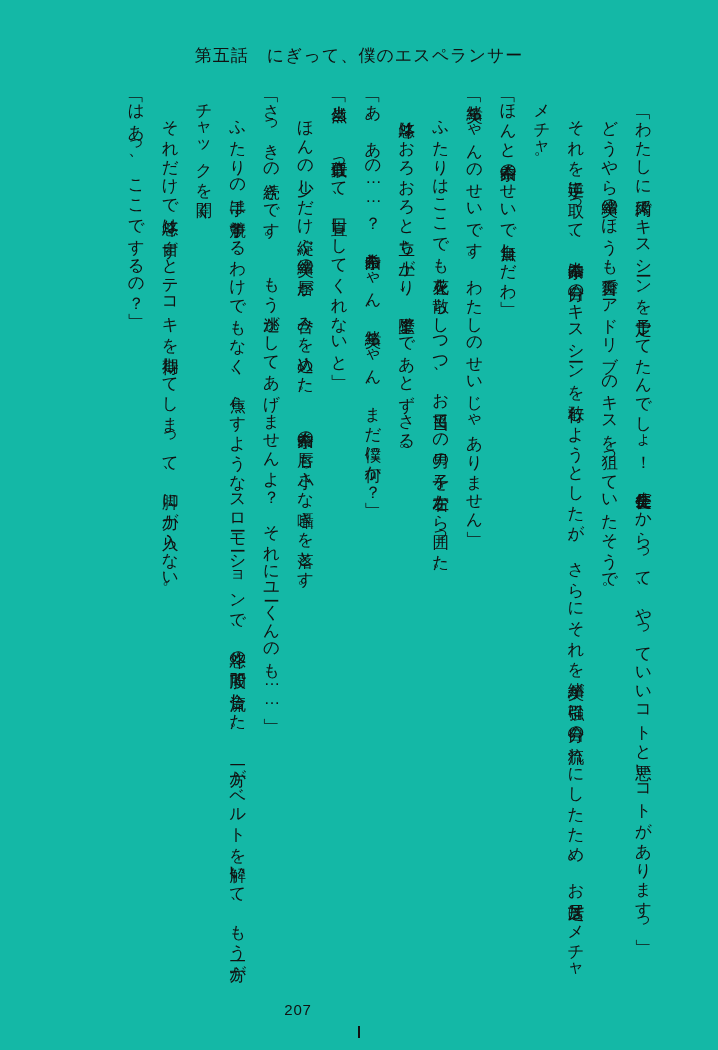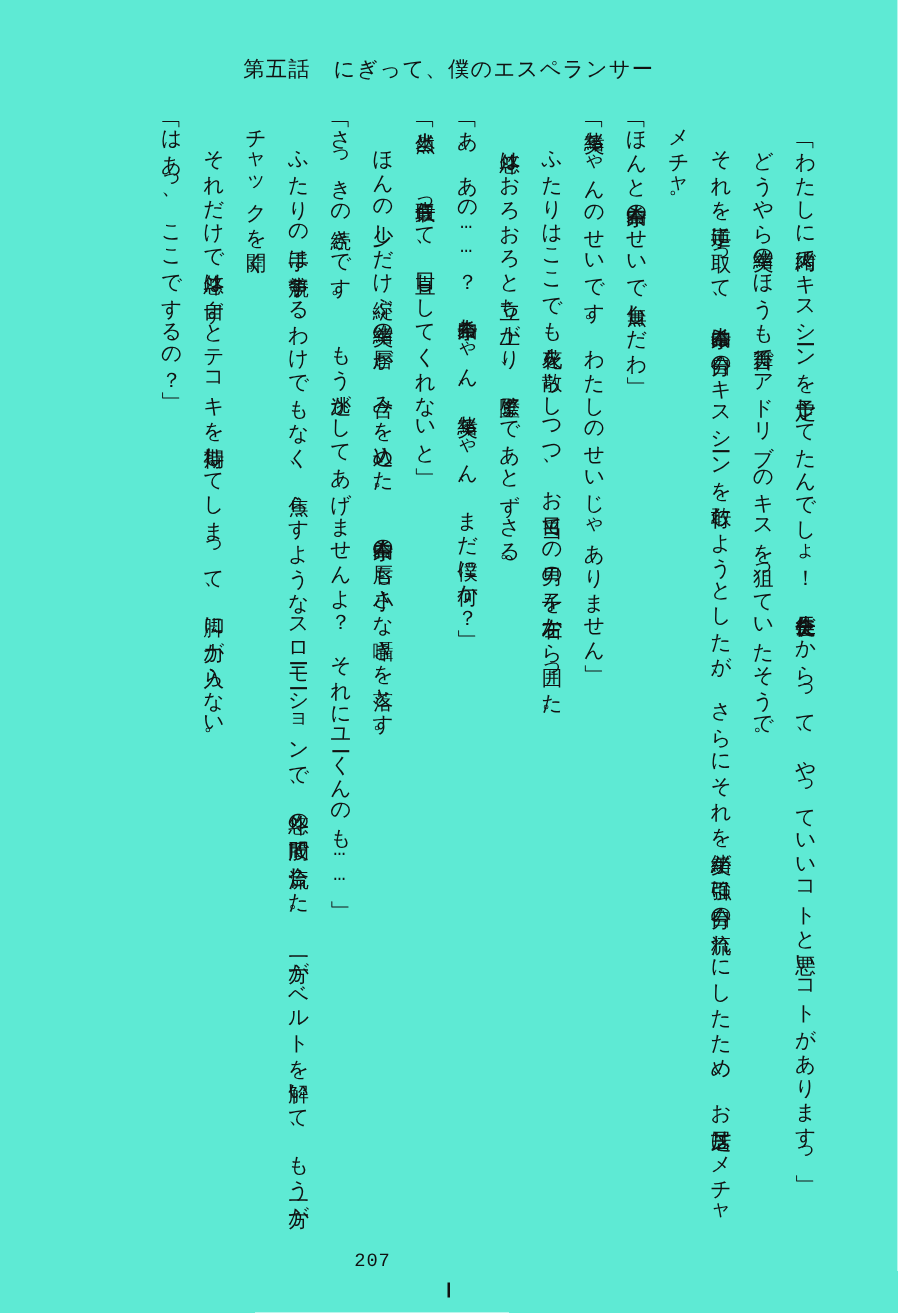--- a/index.html
+++ b/index.html
@@ -4,22 +4,22 @@
 <style>
   html, body {
     margin: 0;
     padding: 0;
     background: #ffffff;
   }
   #page {
     position: relative;
     width: 718px;
     height: 1050px;
-    background: #5eead4;
-    font-family: Liberation Mono, monospace;
+    background: #14b8a6;
+    font-family: Liberation Sans, sans-serif;
     color: #1a1a1a;
     overflow: hidden;
   }
   
   #header {
     position: absolute;
     top: 44px;
     left: 0;
     width: 718px;
     text-align: center;

